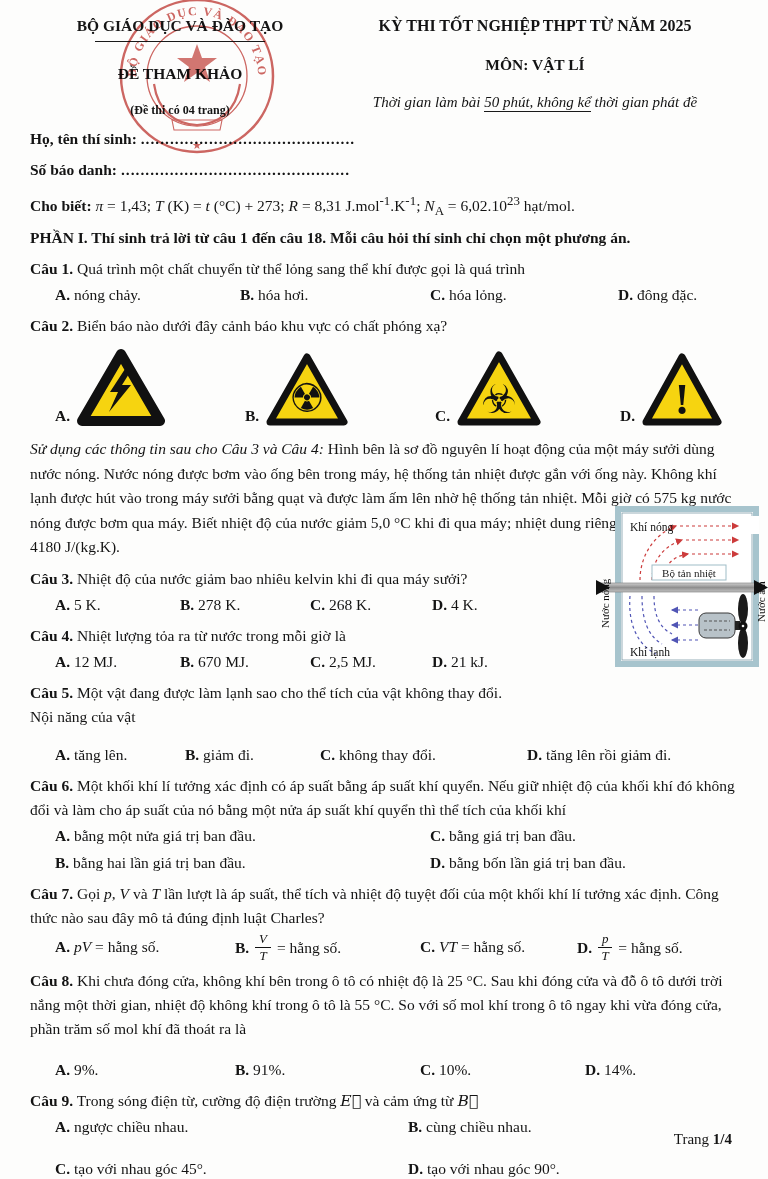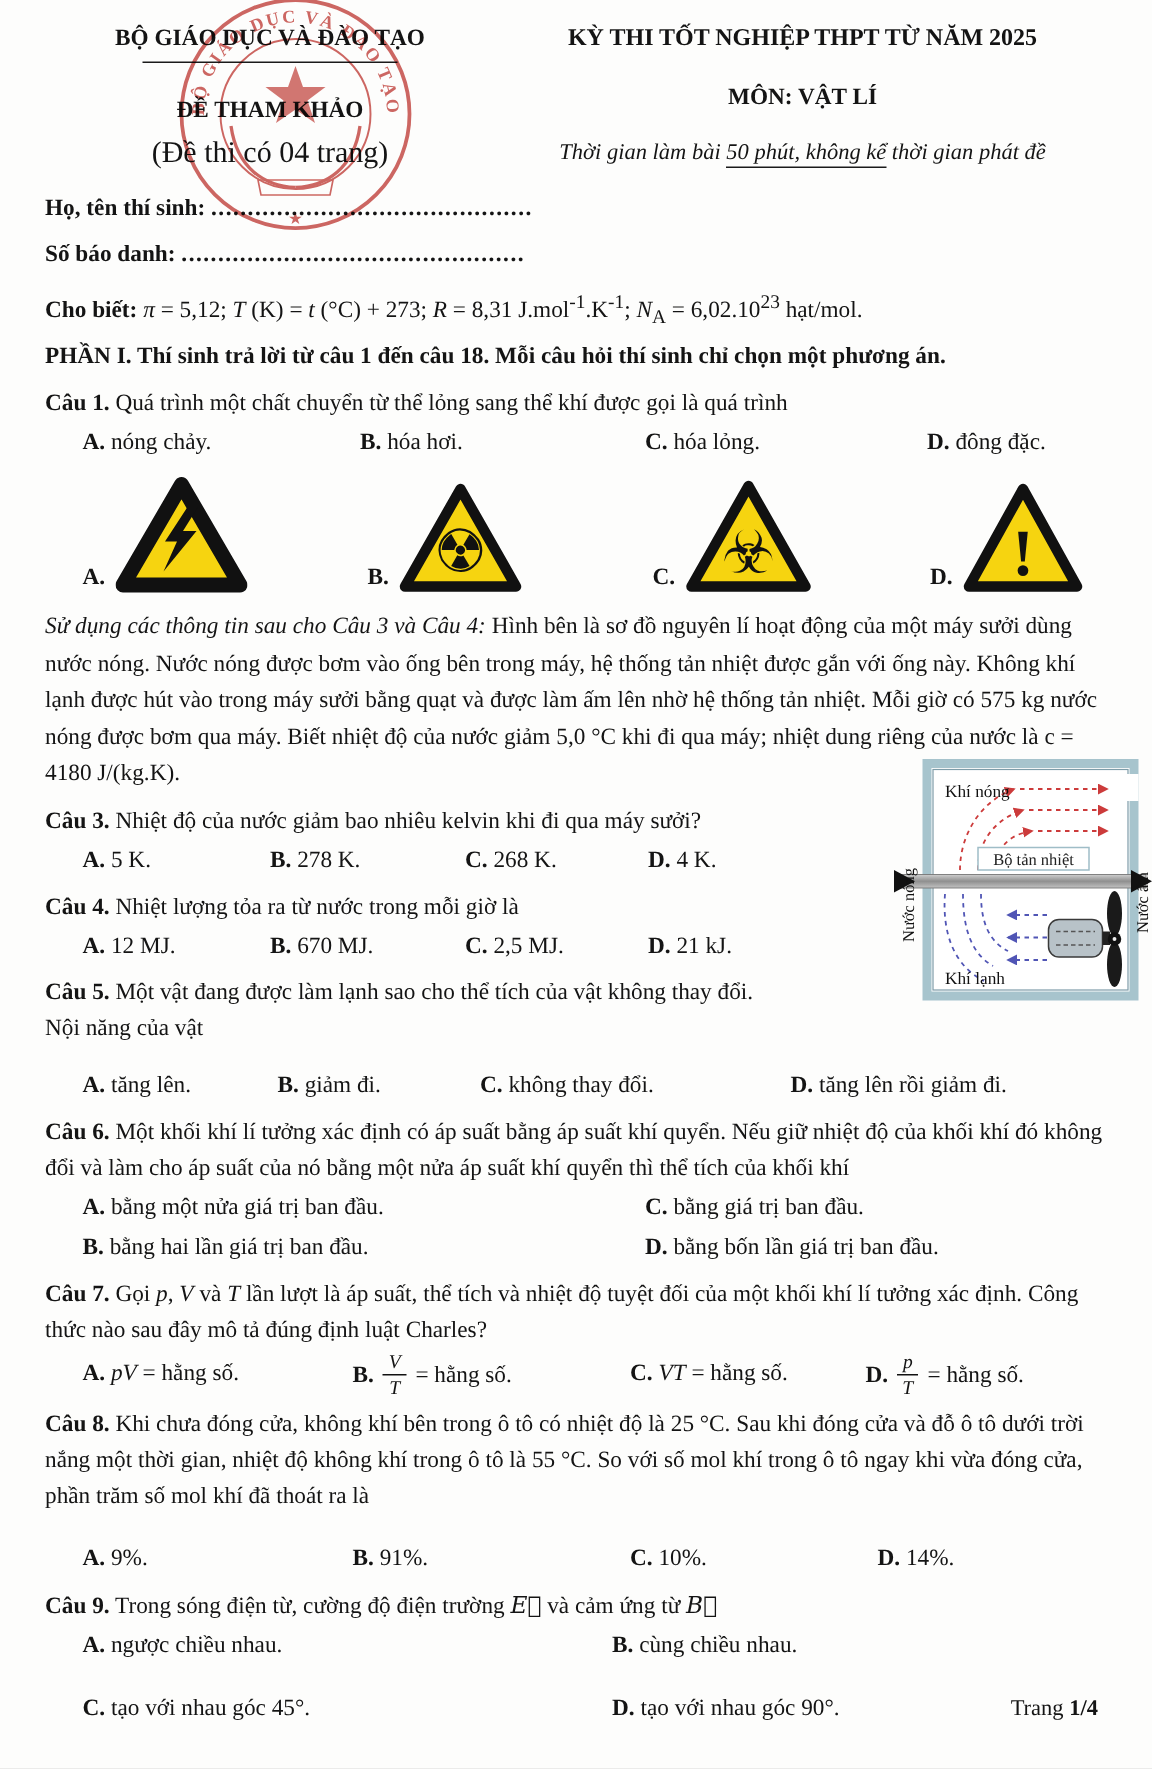--- a/index.html
+++ b/index.html
@@ -7,21 +7,21 @@
         padding:8px 28px 0 30px;font-family:"Liberation Serif","DejaVu Serif",serif;
         color:#141414;font-size:15.5px;line-height:1.55;overflow:hidden;}
   b,.ok,.ql{font-weight:bold;}
   
   .hrow{display:flex;min-height:112px;}
   .hl{width:300px;text-align:center;padding-top:6px;}
   .hr{flex:1;text-align:center;padding-top:6px;}
   .hl-t1{font-weight:bold;font-size:15.5px;}
   .uline{width:170px;border-top:1.5px solid #1a1a1a;margin:3px auto 0;height:0;}
   .hl-t2{font-weight:bold;font-size:15.5px;margin-top:20px;}
-  .hl-t3{font-weight:normal;font-size:20px;margin-top:1px;}
+  .hl-t3{font-weight:bold;font-size:12px;margin-top:15px;}
   .hr-t1{font-weight:bold;font-size:16px;}
   .hr-t2{font-weight:bold;font-size:15.5px;margin-top:14px;}
   .hr-t3{font-style:italic;font-size:15px;margin-top:14px;}
   .tu{border-bottom:1.4px solid #1a1a1a;padding-bottom:1px;}
   .stamp{position:absolute;left:84px;top:-4px;mix-blend-mode:multiply;opacity:.8;pointer-events:none;}
   
   .stu{font-weight:bold;margin-top:7px;}
   .dots{font-weight:bold;letter-spacing:1px;}
   
   .given{margin-top:9px;}
@@ -90,33 +90,34 @@
       <div class="hr-t1">KỲ THI TỐT NGHIỆP THPT TỪ NĂM 2025</div>
       <div class="hr-t2">MÔN: VẬT LÍ</div>
       <div class="hr-t3"><span>Thời gian làm bài </span><span class="tu">50 phút, không kể</span><span> thời gian phát đề</span></div>
     </div>
   </div>
 
   <div class="stu"><span>Họ, tên thí sinh:</span> <span class="dots">............................................</span></div>
   <div class="stu"><span>Số báo danh:</span> <span class="dots">...............................................</span></div>
 
   <div class="given"><b>Cho biết:</b>
-    <span class="iv">π</span><span> = 5,12; </span><span class="iv">T</span><span> (K) = </span><span class="iv">t</span><span> (°C) + 273; </span><span class="iv">R</span><span> = 8,31 J.mol</span><sup>-1</sup><span>.K</span><sup>-1</sup><span>; </span><span class="iv">N</span><sub>A</sub><span> = 6,02.10</span><sup>23</sup><span> hạt/mol.</span>
+    <span class="iv">π</span><span> = 1,43; </span><span class="iv">T</span><span> (K) = </span><span class="iv">t</span><span> (°C) + 273; </span><span class="iv">R</span><span> = 8,31 J.mol</span><sup>-1</sup><span>.K</span><sup>-1</sup><span>; </span><span class="iv">N</span><sub>A</sub><span> = 6,02.10</span><sup>23</sup><span> hạt/mol.</span>
   </div>
 
   <div class="part">PHẦN I. Thí sinh trả lời từ câu 1 đến câu 18. Mỗi câu hỏi thí sinh chỉ chọn một phương án.</div>
 
   <div class="q"><b class="ql">Câu 1.</b> <span>Quá trình một chất chuyển từ thể lỏng sang thể khí được gọi là quá trình</span></div>
   <div class="opts o4a">
     <span><b class="ok">A.</b> <span>nóng chảy.</span></span>
     <span><b class="ok">B.</b> <span>hóa hơi.</span></span>
     <span><b class="ok">C.</b> <span>hóa lỏng.</span></span>
     <span><b class="ok">D.</b> <span>đông đặc.</span></span>
   </div>
 
+  <div class="q"><b class="ql">Câu 2.</b> <span>Biển báo nào dưới đây cảnh báo khu vực có chất phóng xạ?</span></div>
   <div class="signs">
     <div class="sign">
       <b class="ok">A.</b>
       <svg width="88" height="80" viewBox="0 0 88 80">
         <polygon points="44,6 83,73 5,73" fill="#f6d410" stroke="#111" stroke-width="10" stroke-linejoin="round"></polygon>
         <path d="M48,21 L33,44 L41,44 L32,64 L54,37 L45,37 L55,21 Z" fill="#111"></path>
       </svg>
     </div>
     <div class="sign">
       <b class="ok">B.</b>

